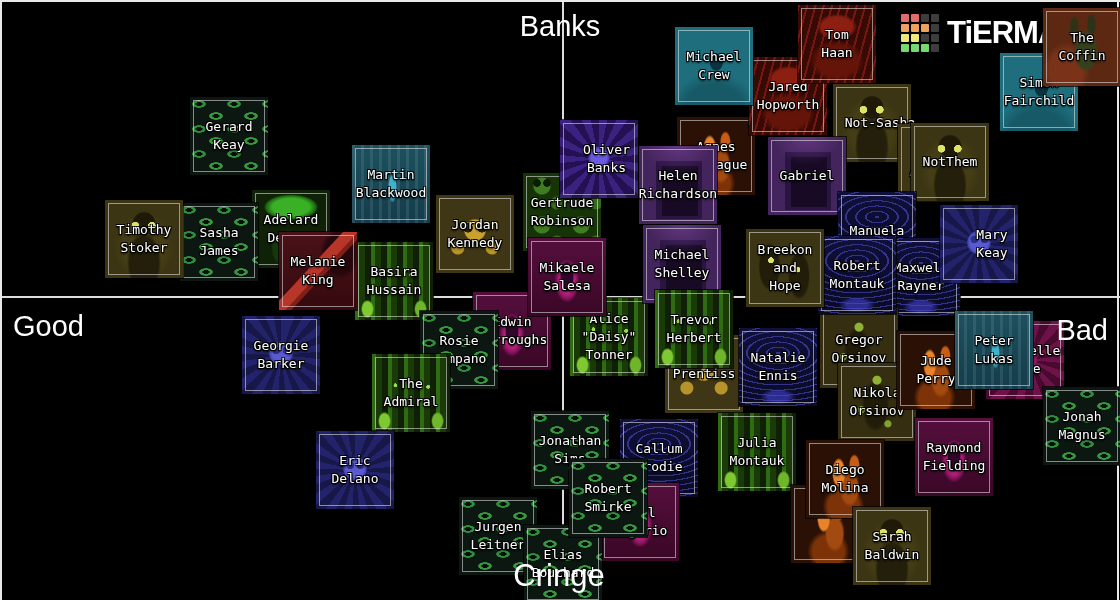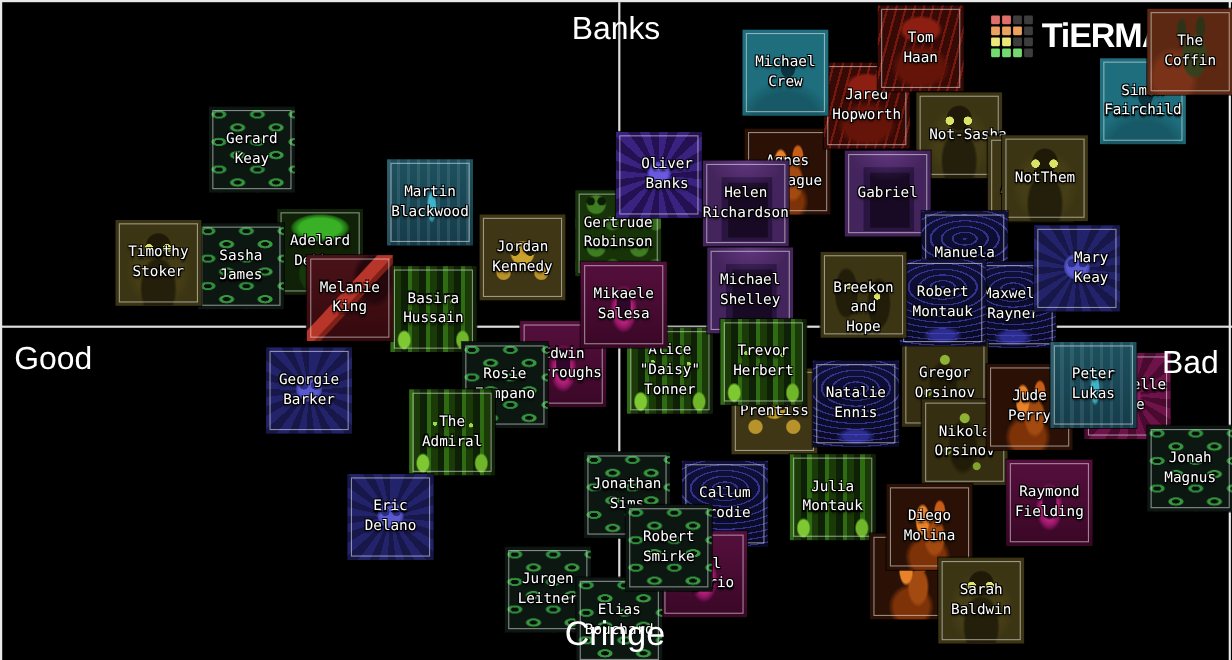--- a/index.html
+++ b/index.html
@@ -54,21 +54,21 @@
   .t-olive-figure{background-color:#3c3513;background-image:
      radial-gradient(circle 4px at 39% 33%,#dce468 92%,rgba(0,0,0,0)),
      radial-gradient(circle 4px at 60% 33%,#dce468 92%,rgba(0,0,0,0)),
      radial-gradient(circle 12px at 50% 30%,#1e1a07 88%,rgba(0,0,0,0)),
      radial-gradient(ellipse 17px 30px at 50% 80%,#241f0a 85%,rgba(0,0,0,0)),
      radial-gradient(ellipse 30px 34px at 50% 60%,#453d15 70%,rgba(0,0,0,0));}
   .t-olive-two{background-color:#3c3513;background-image:
      radial-gradient(circle 3px at 32% 40%,#dce468 92%,rgba(0,0,0,0)),
      radial-gradient(circle 3px at 66% 52%,#dce468 92%,rgba(0,0,0,0)),
      radial-gradient(ellipse 11px 24px at 30% 48%,#221d09 85%,rgba(0,0,0,0)),
-     radial-gradient(ellipse 11px 24px at 68% 60%,#221d09 85%,rgba(0,0,0,0)); align-items: flex-end;}
+     radial-gradient(ellipse 11px 24px at 68% 60%,#221d09 85%,rgba(0,0,0,0));}
   .t-olive-diamond{background-color:#352e10;background-image:
      radial-gradient(circle 5px at 50% 22%,#8fb135 80%,rgba(0,0,0,0)),
      radial-gradient(circle 4px at 30% 60%,#7fa32e 80%,rgba(0,0,0,0)),
      radial-gradient(circle 4px at 64% 78%,#7fa32e 80%,rgba(0,0,0,0)),
      radial-gradient(ellipse 14px 26px at 48% 55%,#211c08 80%,rgba(0,0,0,0));}
   .t-gold-skull{background-color:#3e3614;background-image:
      radial-gradient(circle 5px at 41% 42%,#2a2408 92%,rgba(0,0,0,0)),
      radial-gradient(circle 5px at 59% 42%,#2a2408 92%,rgba(0,0,0,0)),
      radial-gradient(circle 15px at 50% 45%,#c9a22e 66%,rgba(0,0,0,0) 76%),
      radial-gradient(circle 9px at 28% 68%,#b8922a 66%,rgba(0,0,0,0) 78%),

